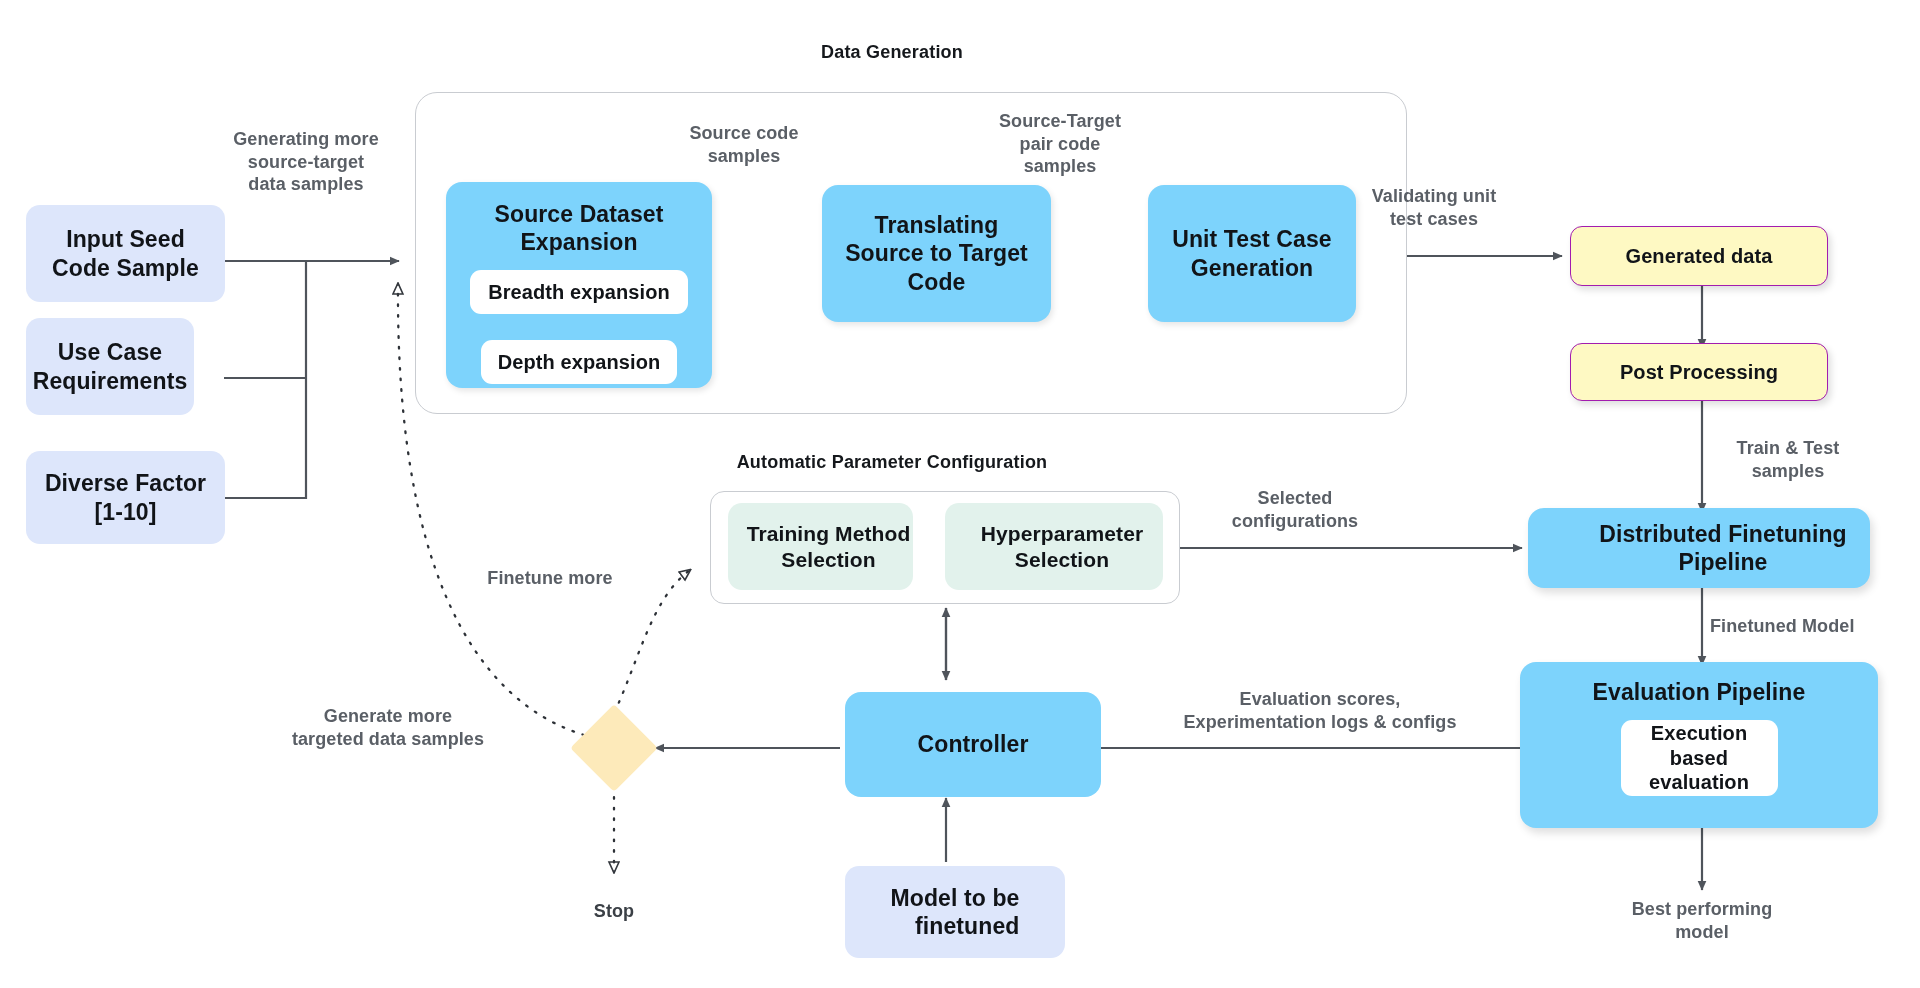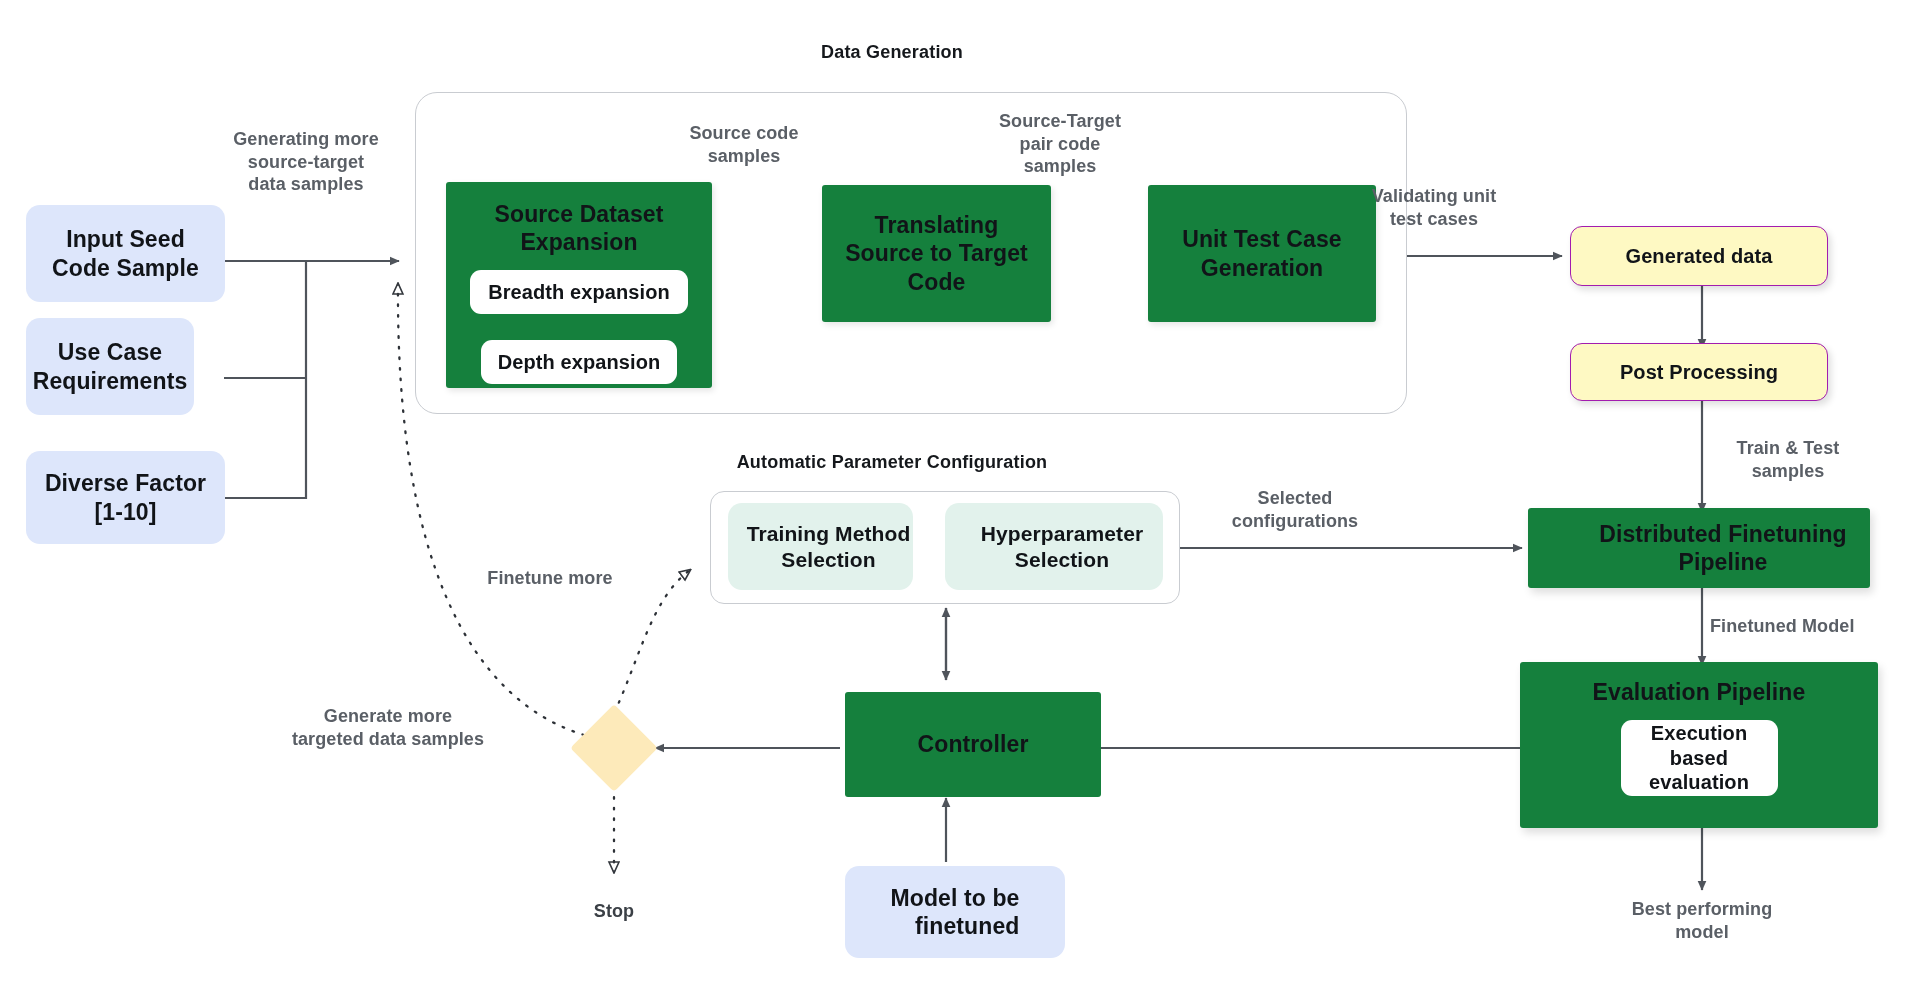--- a/index.html
+++ b/index.html
@@ -26,22 +26,22 @@
     font-weight:700;
     line-height:1.22;
     letter-spacing:.1px;
   }
   .blue{
     background:#dde6fb;
     border-radius:14px;
     font-size:23px;
   }
   .green{
-    background:#15803d;
-    border-radius:3px;
+    background:#7dd3fc;
+    border-radius:16px;
     font-size:23px;
   }
   .green-soft{
     background:#e2f2ec;
     border-radius:14px;
     font-size:21px;
     padding-left:16px;
   }
   .white-card{
     background:#fef9c3;
@@ -162,21 +162,21 @@
       <span>Depth expansion</span>
     </div>
   </div>
 
   <div class="node green shadow-sm" style="left:822px;top:185px;width:229px;height:137px;">
     <span style="white-space:pre-line;">Translating
 Source to Target
 Code</span>
   </div>
 
-  <div class="node green shadow-sm" style="left:1148px;top:185px;width:228px;height:137px;">
+  <div class="node green shadow-sm" style="left:1148px;top:185px;width:208px;height:137px;">
     <span style="white-space:pre-line;">Unit Test Case
 Generation</span>
   </div>
 
   <div class="node blue" style="left:26px;top:205px;width:199px;height:97px;">
     <span style="white-space:pre-line;">Input Seed
 Code Sample</span>
   </div>
   <div class="node blue" style="left:26px;top:318px;width:168px;height:97px;">
     <span style="white-space:pre-line;">Use Case
@@ -248,20 +248,22 @@
 test cases</div>
 
   <div class="edge-label" style="left:1688px;top:437px;width:200px;white-space:pre-line;">Train &amp; Test
 samples</div>
 
   <div class="edge-label" style="left:1180px;top:487px;width:230px;white-space:pre-line;">Selected
 configurations</div>
 
   <div class="edge-label" style="left:1710px;top:615px;width:230px;text-align:left;">Finetuned Model</div>
 
+  <div class="edge-label" style="left:1110px;top:688px;width:420px;white-space:pre-line;">Evaluation scores,
+Experimentation logs &amp; configs</div>
 
   <div class="edge-label" style="left:1592px;top:898px;width:220px;white-space:pre-line;">Best performing
 model</div>
 
   <div class="edge-label" style="left:440px;top:567px;width:220px;">Finetune more</div>
 
   <div class="edge-label" style="left:248px;top:705px;width:280px;white-space:pre-line;">Generate more
 targeted data samples</div>
 
   <div class="edge-label" style="left:554px;top:900px;width:120px;color:#3b4046;">Stop</div>

